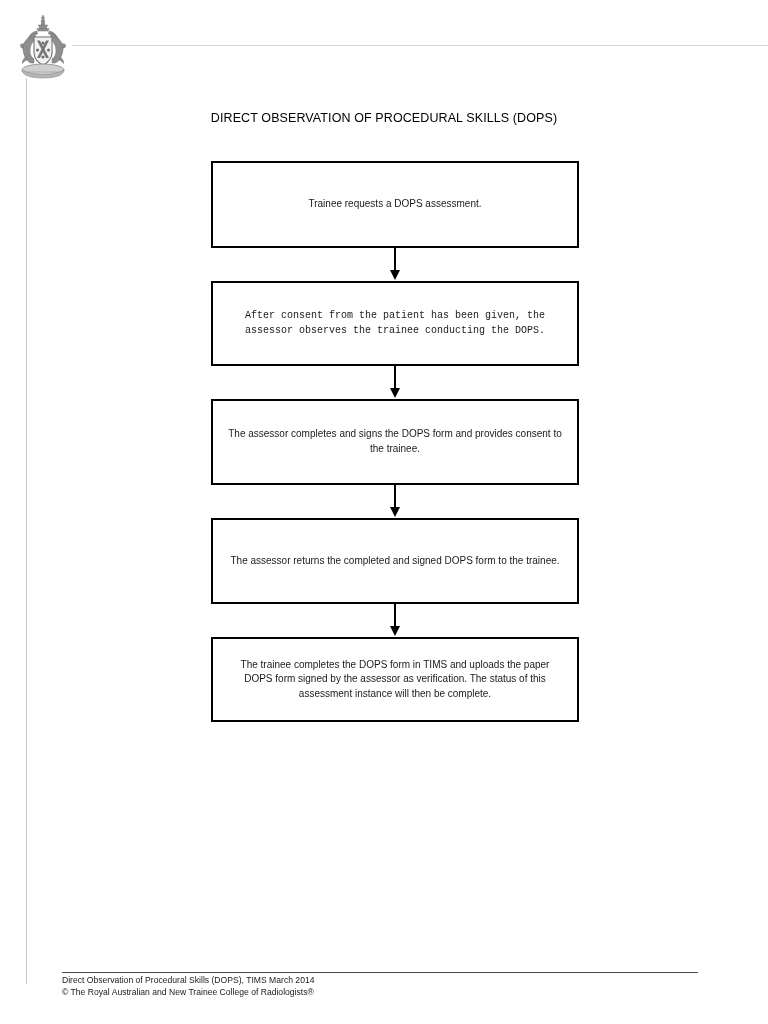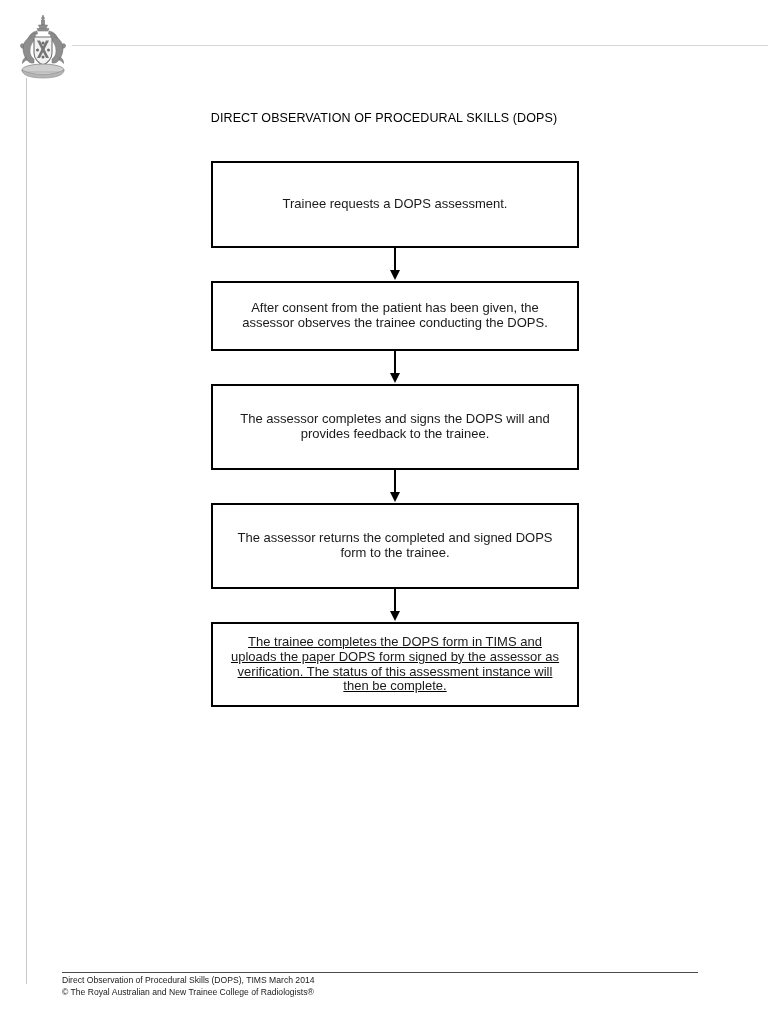--- a/index.html
+++ b/index.html
@@ -70,29 +70,29 @@
     border: 2.2px solid #000000;
     background: #ffffff;
     display: flex;
     align-items: center;
     justify-content: center;
     padding: 0 14px;
   }
   .flow-box p {
     margin: 0;
     text-align: center;
-    font-size: 13px;
+    font-size: 10px;
     line-height: 14.6px;
     color: #1a1a1a;
   }
   .box-1 { height: 87px; }
-  .box-2 { height: 70px; }
+  .box-2 { height: 85px; font-family: Liberation Mono, monospace; }
   .box-3 { height: 86px; }
   .box-4 { height: 86px; justify-content: center; }
-  .box-5 { height: 85px; text-decoration: underline; }
+  .box-5 { height: 85px; }
 
   .connector {
     width: 368px;
     height: 33px;
     position: relative;
   }
   .connector .stem {
     position: absolute;
     left: 50%;
     top: 0;
@@ -196,21 +196,21 @@
   <div class="flow-box box-2">
     <p>After consent from the patient has been given, the assessor observes the trainee conducting the DOPS.</p>
   </div>
 
   <div class="connector">
     <div class="stem"></div>
     <div class="head"></div>
   </div>
 
   <div class="flow-box box-3">
-    <p>The assessor completes and signs the DOPS will and provides feedback to the trainee.</p>
+    <p>The assessor completes and signs the DOPS form and provides consent to the trainee.</p>
   </div>
 
   <div class="connector">
     <div class="stem"></div>
     <div class="head"></div>
   </div>
 
   <div class="flow-box box-4">
     <p>The assessor returns the completed and signed DOPS form to the trainee.</p>
   </div>

